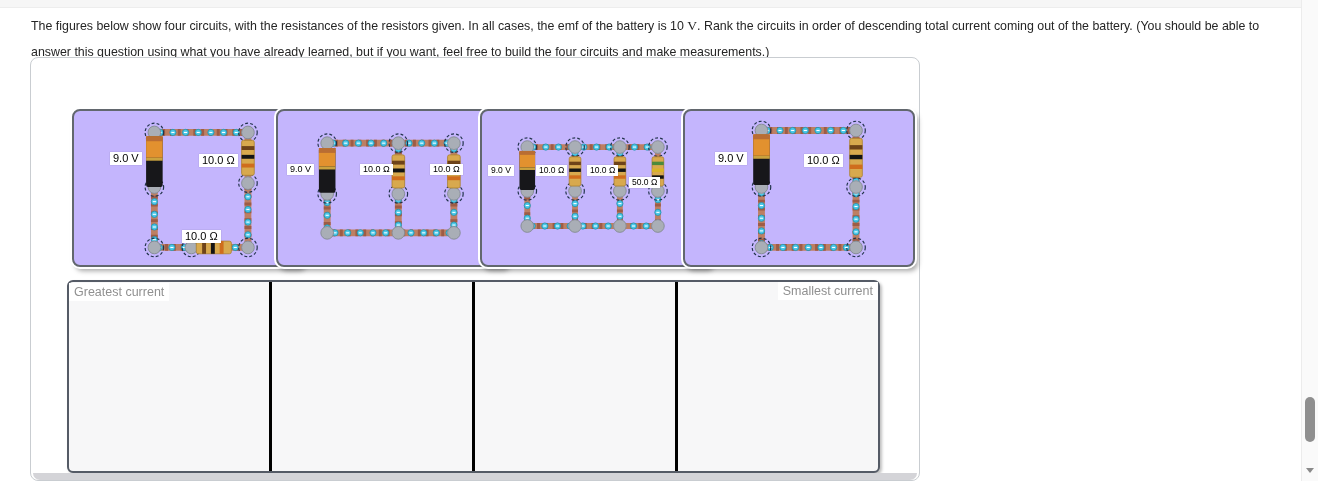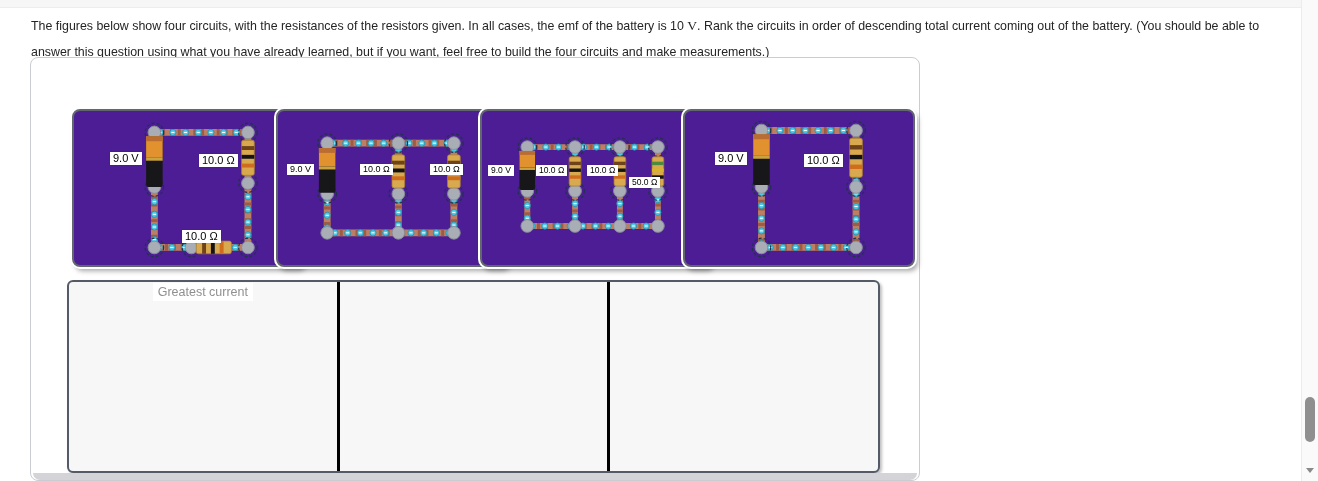--- a/index.html
+++ b/index.html
@@ -6,31 +6,31 @@
   body{font-family:"Liberation Sans", sans-serif;background:#fff;}
   .page{position:relative;width:1318px;height:481px;overflow:hidden;background:#fff;}
   .top-strip{position:absolute;left:0;top:0;width:1318px;height:7px;background:#f6f6f6;border-bottom:1px solid #ededed;}
   .question{position:absolute;left:31px;top:13px;width:1250px;font-size:12.4px;line-height:26px;color:#252525;}
   .serif-v{font-family:"Liberation Serif", serif;font-size:13.5px;}
   .applet{position:absolute;left:30px;top:57px;width:890px;height:424px;background:#fff;border:1px solid #c9cdd1;border-radius:8px;box-sizing:border-box;}
   .applet-bottom{position:absolute;left:2px;right:2px;bottom:0;height:7px;background:#d4d4d8;border-radius:0 0 7px 7px;}
   .btn{position:absolute;top:19px;background:#fff;border:1px solid #8f8f8f;border-radius:4px;font-family:"Liberation Sans",sans-serif;font-size:12px;font-weight:700;padding:2px 7px;height:14px;box-sizing:border-box;cursor:pointer;margin-top:32px;}
   .btn-reset{left:776px;color:#a2a2a2;}
   .btn-help{left:828px;color:#000;}
-  .panel{position:absolute;top:51px;width:232px;height:158px;background:#4c1d95;border:2px solid #62676e;border-radius:8px;box-sizing:border-box;box-shadow:0 0 0 2px #fff, 3px 4px 5px rgba(0,0,0,0.35);}
+  .panel{position:absolute;top:51px;width:232px;height:158px;background:#c4b5fd;border:2px solid #62676e;border-radius:8px;box-sizing:border-box;box-shadow:0 0 0 2px #fff, 3px 4px 5px rgba(0,0,0,0.35);}
   .panel svg{position:absolute;left:0;top:0;width:100%;height:100%;}
   .p1{left:41px;} .p2{left:245px;} .p3{left:449px;} .p4{left:652px;}
   .wire-path{fill:none;stroke:#bd7f63;stroke-width:7;stroke-linecap:round;stroke-linejoin:round;}
   .wire-band{fill:none;stroke:#9e5c45;stroke-width:7;stroke-dasharray:3 5;stroke-linecap:butt;stroke-linejoin:round;}
   .p3 .wire-path,.p3 .wire-band{stroke-width:6;}
   .clabel{position:absolute;background:#fff;padding:0 3px;line-height:13px;font-size:11px;color:#000;white-space:nowrap;box-shadow:0 0 1px rgba(0,0,0,0.25);}
   .clabel-s{font-size:9px;line-height:11px;}
   .clabel-xs{font-size:8.5px;line-height:11px;}
   .rankbox{position:absolute;left:36px;top:222px;width:813px;height:193px;background:#f7f7f8;border:2px solid #555b66;border-radius:6px;box-sizing:border-box;display:flex;box-shadow:2px 2px 3px rgba(0,0,0,0.25);}
-  .rankcell{flex:1 1 0;position:relative;text-align:center;}
+  .rankcell{flex:1 1 0;position:relative;}
   .rankcell + .rankcell{border-left:3px solid #000;}
   .rank-label{display:inline-block;background:#fff;color:#909090;font-size:12.5px;padding:2px 5px;}
   .rank-label-right{position:absolute;right:0;top:0;}
   .scrollbar{position:absolute;right:0;top:0;width:17px;height:481px;background:#fafafa;border-left:1px solid #ececec;box-sizing:border-box;}
   .scroll-thumb{position:absolute;left:3px;top:397px;width:10px;height:45px;background:#8f8f8f;border-radius:6px;}
   .scroll-down{position:absolute;left:4px;bottom:8px;width:0;height:0;border-left:4.5px solid transparent;border-right:4.5px solid transparent;border-top:5.5px solid #8a8a8a;}
 </style>
 </head>
 <body>
 
@@ -555,20 +555,23 @@
       <div class="clabel" style="left:30px;top:41px;">9.0 V</div>
       <div class="clabel" style="left:119px;top:43px;">10.0 Ω</div>
     </div>
 
     <div class="rankbox">
       <div class="rankcell">
         <span class="rank-label">Greatest current</span>
       </div>
       <div class="rankcell"></div>
       <div class="rankcell"></div>
+      <div class="rankcell">
+        <span class="rank-label rank-label-right">Smallest current</span>
+      </div>
     </div>
 
     <div class="applet-bottom"></div>
   </div>
 
   <div class="scrollbar">
     <div class="scroll-thumb"></div>
     <div class="scroll-down"></div>
   </div>
 </div>

